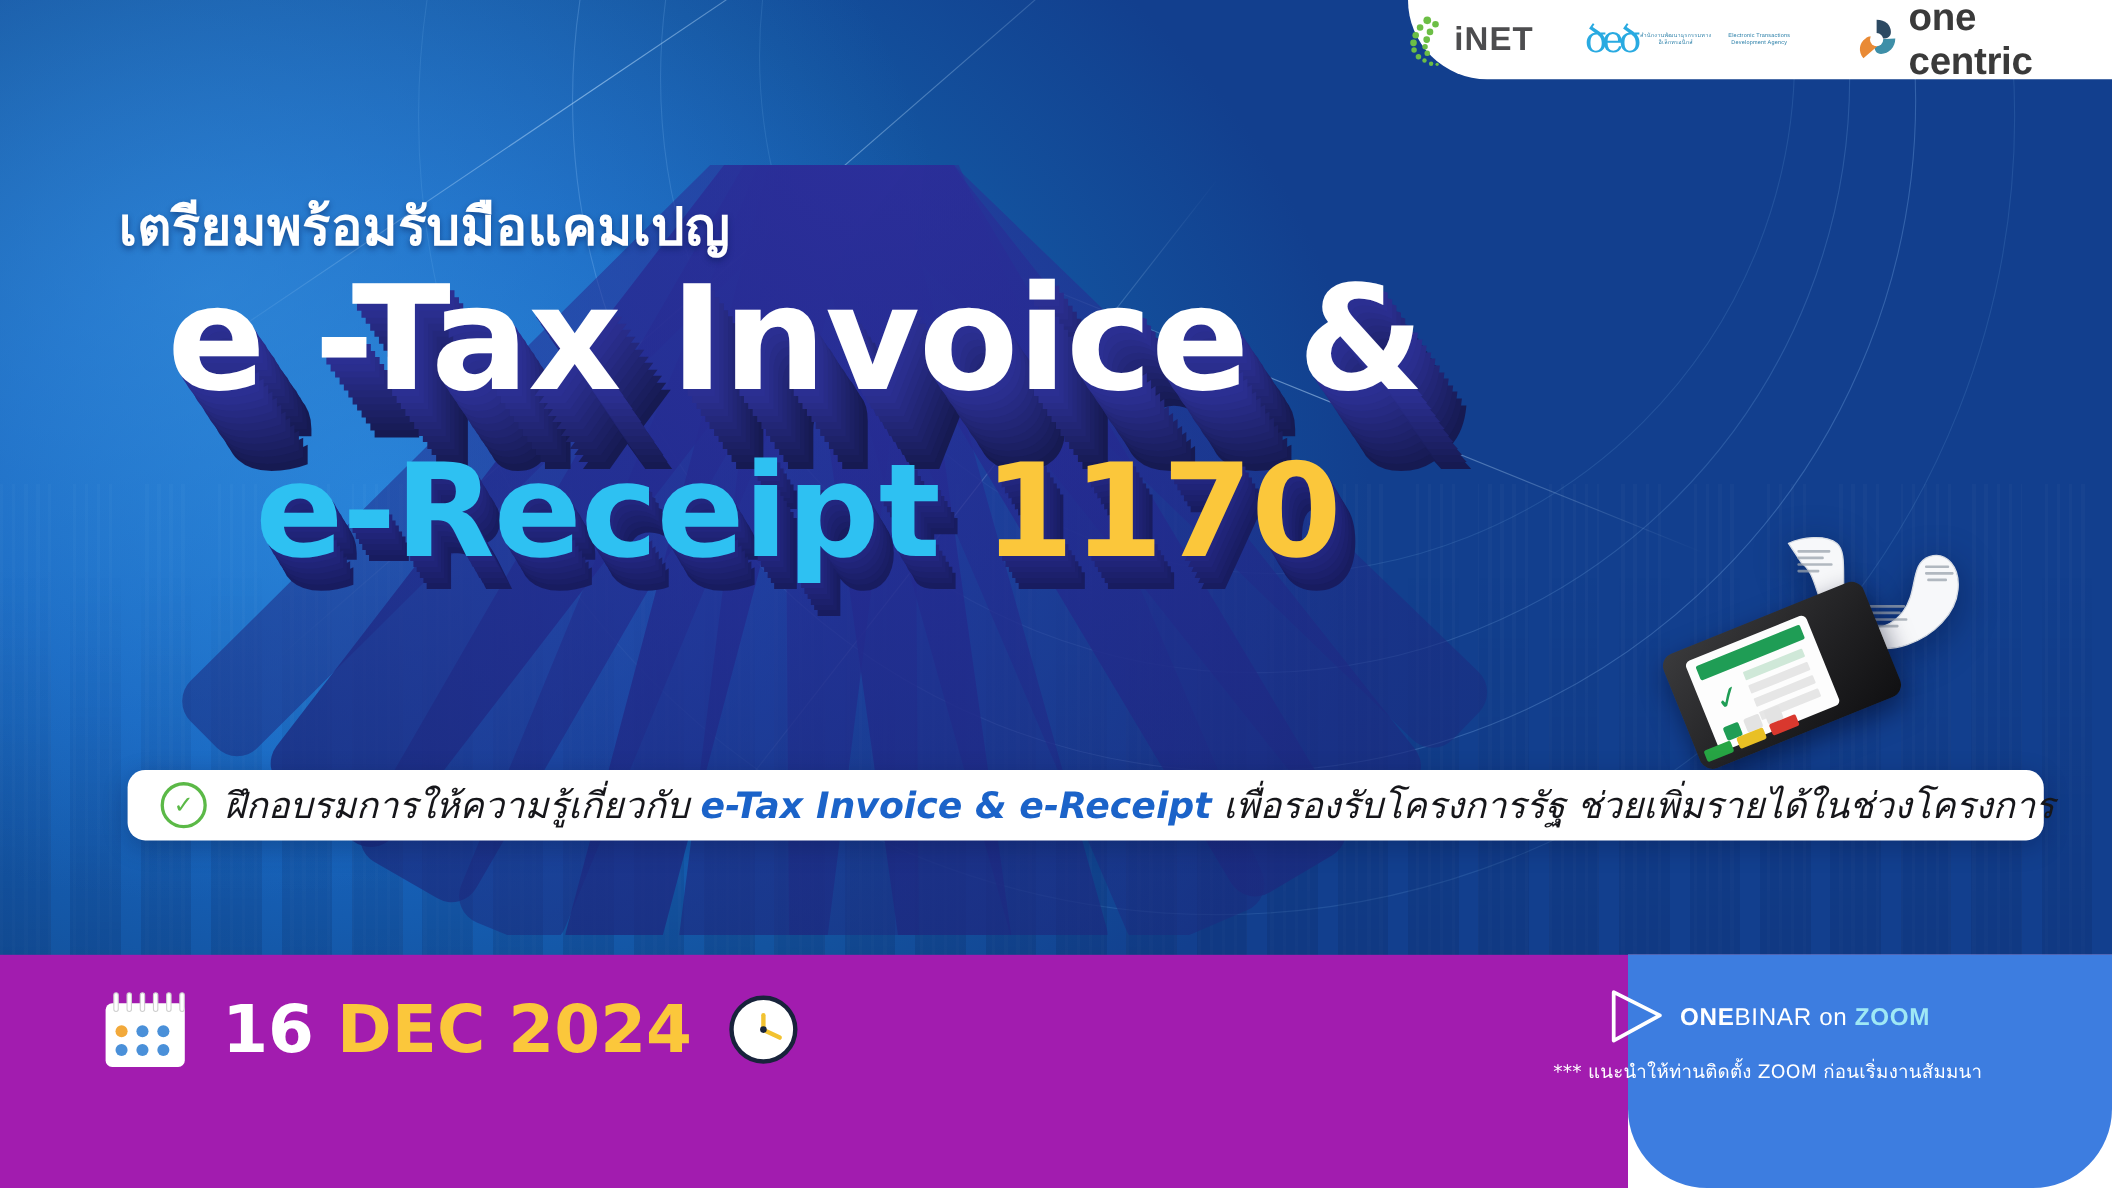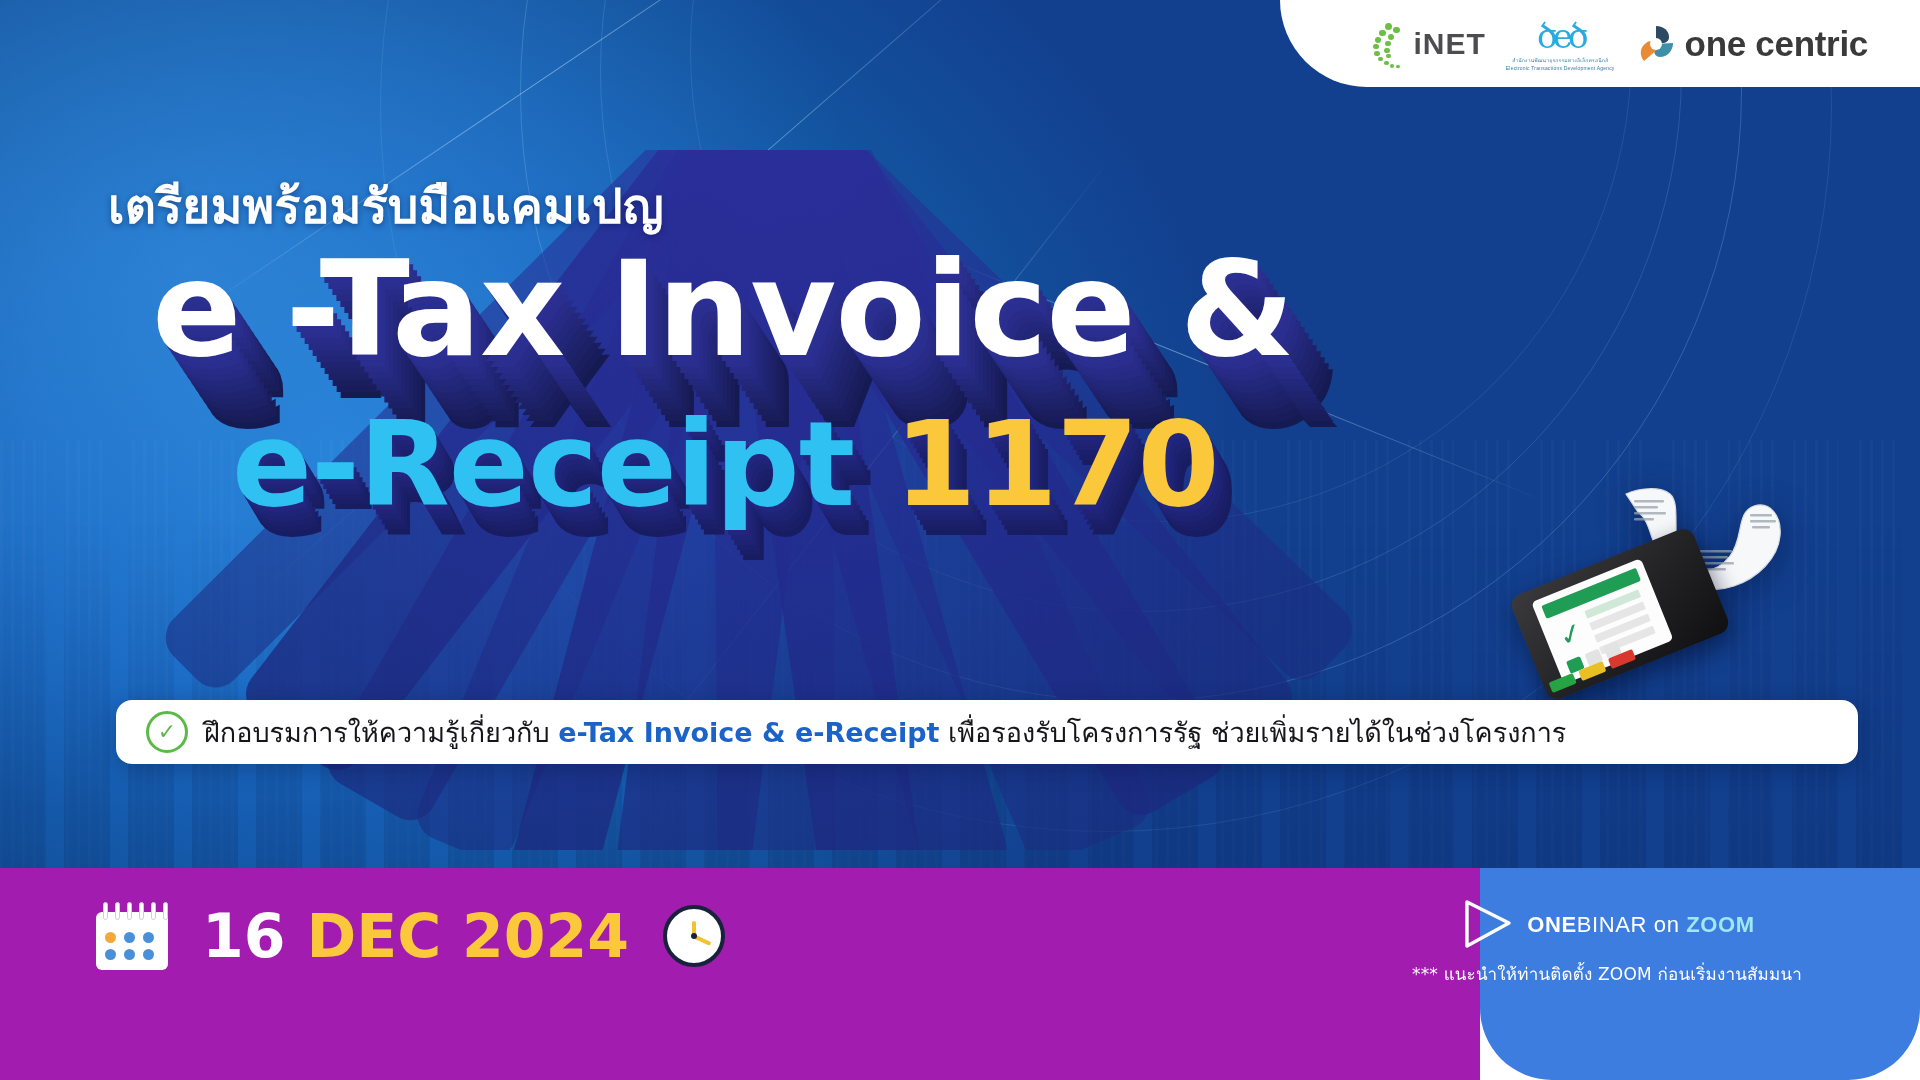--- a/index.html
+++ b/index.html
@@ -58,32 +58,32 @@
   .fan{position:absolute;left:0;top:150px;width:1560px;height:700px;overflow:hidden;}
   .blade{
     position:absolute;top:-60px;left:0;width:120px;height:820px;
     background:linear-gradient(180deg,#2c2f9b 0%,#232a8e 55%,#1b2a7e 100%);
     opacity:.92;transform-origin:top center;border-radius:0 0 26px 26px;
   }
 
   
   .logo-pill{
     position:absolute;right:0;top:0;
-    width:640px;height:87px;
+    width:640px;height:72px;
     background:#ffffff;
     border-bottom-left-radius:100px;
     display:flex;align-items:center;justify-content:flex-end;
-    gap:20px;padding-right:52px;box-sizing:border-box;
+    gap:46px;padding-right:52px;box-sizing:border-box;
   }
   .logo{display:flex;align-items:center;gap:8px;}
   .inet-dots{position:relative;width:34px;height:42px;}
   .inet-dots i{position:absolute;border-radius:50%;background:#6cbe45;display:block;}
   .inet-text{font-size:30px;font-weight:bold;color:#4d4d4f;letter-spacing:1px;
              font-family:"Liberation Sans",sans-serif;}
-  .etda-wrap{display:flex;flex-direction:column;align-items:center;gap:1px;}
+  .etda-wrap{display:flex;align-items:center;gap:1px;}
   .etda-mark{font-size:34px;color:#29aae1;letter-spacing:-5px;font-family:"DejaVu Serif",serif;}
   .etda-sub{font-size:5px;color:#2a7fa8;line-height:1.25;text-align:center;letter-spacing:.2px;}
   .oc-mark{position:relative;width:42px;height:42px;}
   .oc-text{font-size:35px;font-weight:bold;color:#3a3a3a;letter-spacing:-.3px;}
 
   
   .kicker{
     position:absolute;left:108px;top:168px;
     font-size:48px;font-weight:bold;color:#ffffff;letter-spacing:.3px;
     font-family:"DejaVu Sans",sans-serif;
@@ -150,22 +150,23 @@
     display:flex;align-items:center;gap:16px;padding:0 30px;box-sizing:border-box;
     box-shadow:0 6px 22px rgba(0,15,55,.28);
   }
   .check-badge{
     flex:0 0 auto;width:36px;height:36px;border-radius:50%;
     border:3px solid #5bb947;color:#5bb947;
     display:flex;align-items:center;justify-content:center;
     font-size:22px;font-weight:bold;line-height:1;
   }
   .feature-text{
-    font-size:27px;color:#16161a;white-space:nowrap;
+    font-size:33px;color:#16161a;white-space:nowrap;
     font-family:"DejaVu Sans",sans-serif;
+    font-style:italic;
   }
   .feature-text .hl{color:#1b63c9;font-weight:bold;}
 
   
   .bottom{
     position:absolute;left:0;right:0;bottom:0;height:212px;
     background:#a21caf;
   }
   .bottom-notch{
     position:absolute;right:0;bottom:0;width:440px;height:212px;

